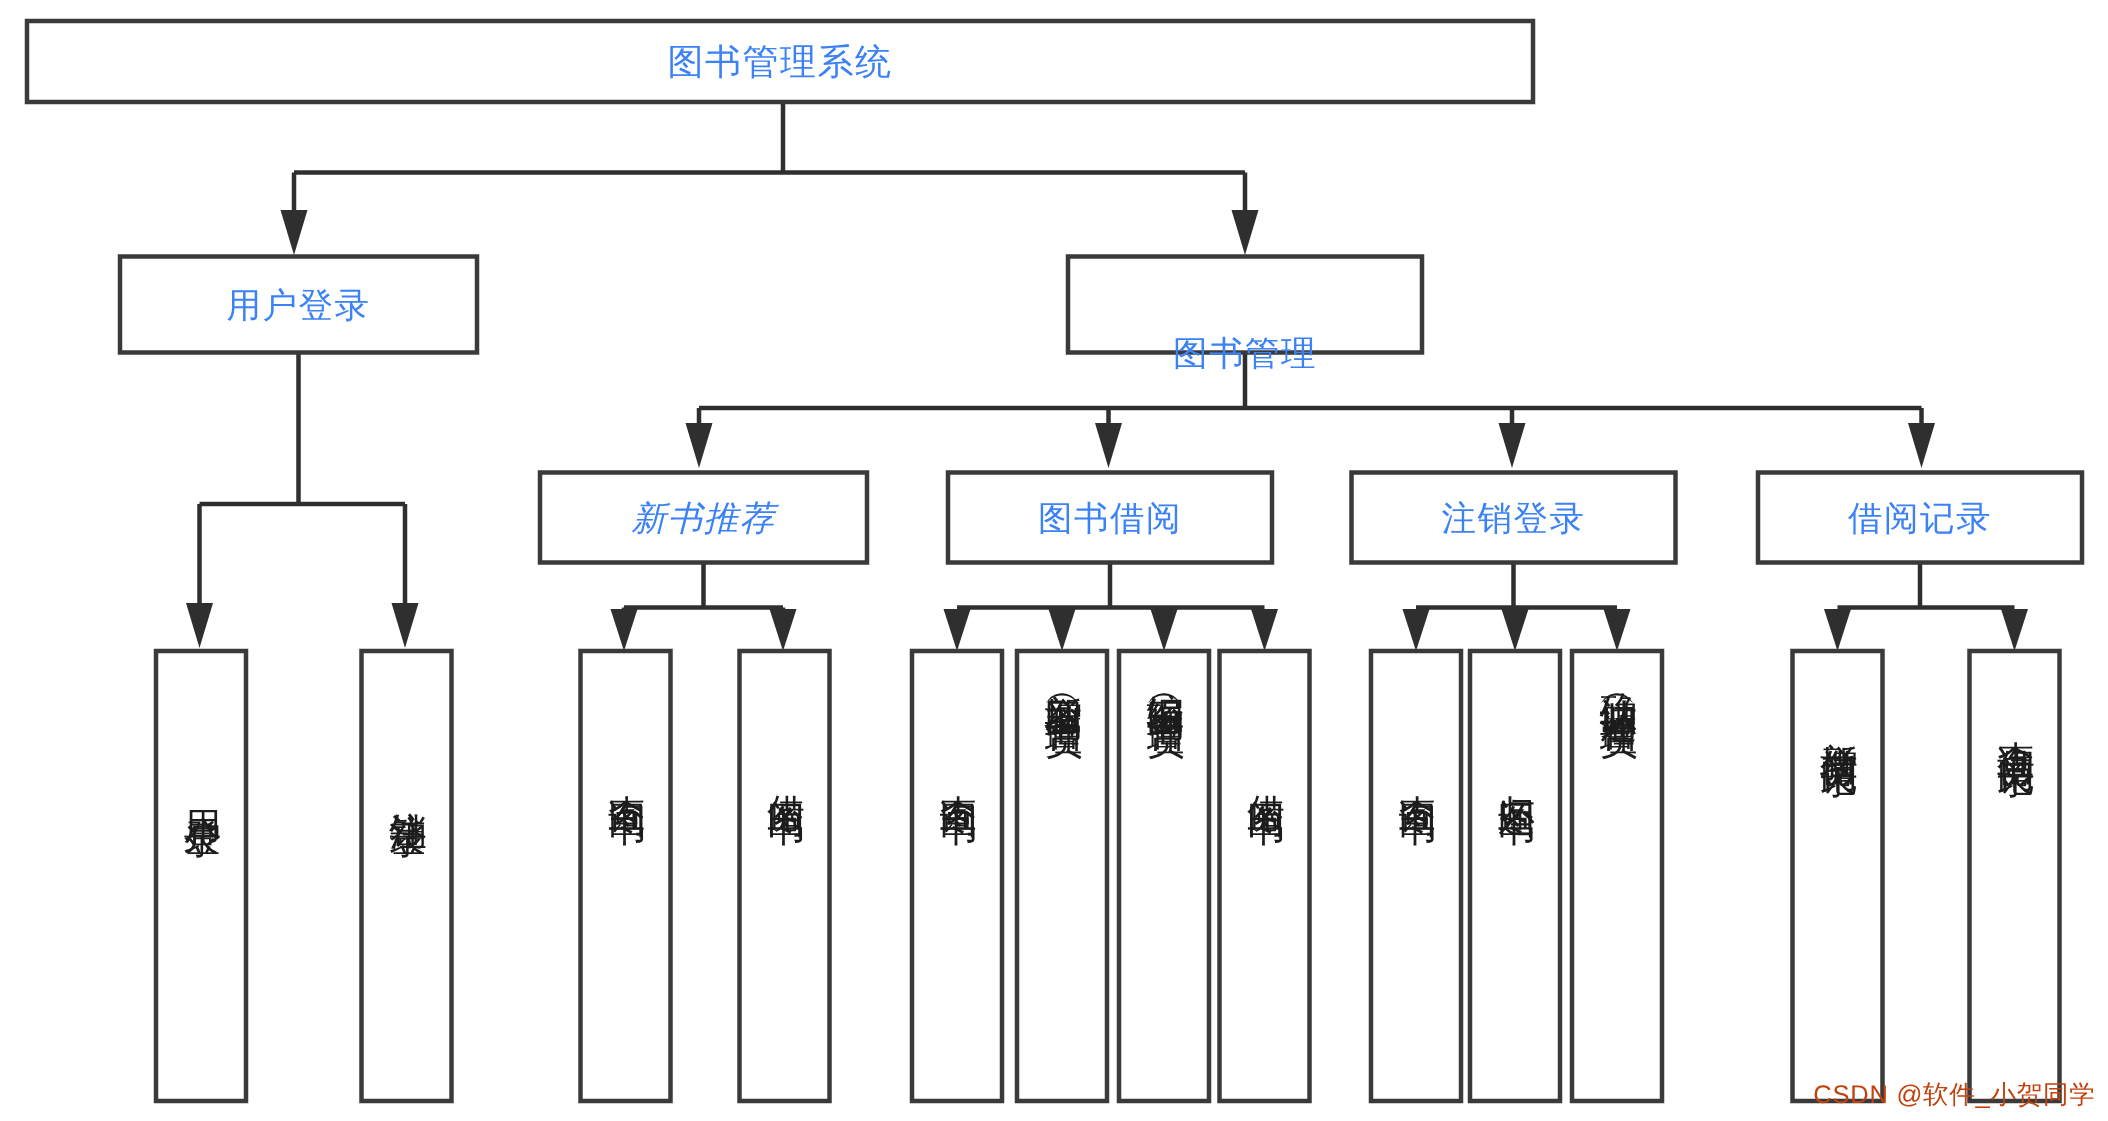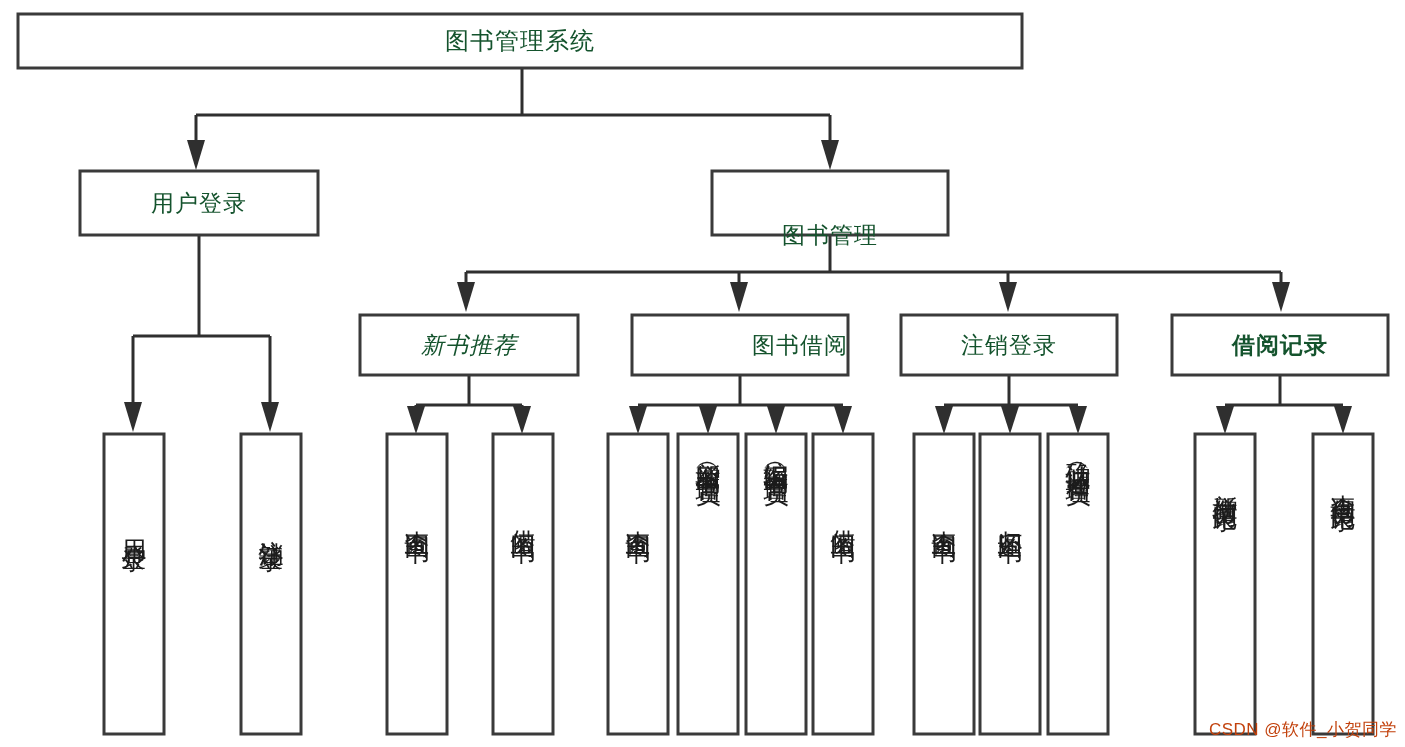--- a/index.html
+++ b/index.html
@@ -62,21 +62,21 @@
   .hlabel-holder {
     position: absolute;
     display: flex;
     align-items: center;
     justify-content: center;
     pointer-events: none;
   }
   .hlabel-text {
     font-family: "Liberation Sans", "DejaVu Sans", sans-serif;
     font-size: 23px;
-    color: #14532d;
+    color: #3b82f6;
     white-space: nowrap;
     letter-spacing: 1px;
   }
   .root-label-text {
     font-size: 24px;
   }
   #watermark {
     position: absolute;
     right: 8px;
     bottom: 6px;
@@ -198,27 +198,27 @@
   <div class="hlabel-holder" style="left:80px; top:171px; width:238px; height:64px;">
     <span class="hlabel-text">用户登录</span>
   </div>
   <div class="hlabel-holder" style="left:712px; top:171px; width:236px; height:64px;margin-top:32px;">
     <span class="hlabel-text">图书管理</span>
   </div>
 
   <div class="hlabel-holder" style="left:360px; top:315px; width:218px; height:60px;font-style:italic;">
     <span class="hlabel-text">新书推荐</span>
   </div>
-  <div class="hlabel-holder" style="left:632px; top:315px; width:216px; height:60px;justify-content:flex-end;">
+  <div class="hlabel-holder" style="left:632px; top:315px; width:216px; height:60px;">
     <span class="hlabel-text">图书借阅</span>
   </div>
   <div class="hlabel-holder" style="left:901px; top:315px; width:216px; height:60px;">
     <span class="hlabel-text">注销登录</span>
   </div>
-  <div class="hlabel-holder" style="left:1172px; top:315px; width:216px; height:60px;font-weight:bold;">
+  <div class="hlabel-holder" style="left:1172px; top:315px; width:216px; height:60px;">
     <span class="hlabel-text">借阅记录</span>
   </div>
 
   <div class="vlabel-holder" style="left:104px; top:434px; width:60px; height:300px; padding-top:86px;">
     <span class="vlabel-text">用户登录</span>
   </div>
   <div class="vlabel-holder" style="left:241px; top:434px; width:60px; height:300px; padding-top:86px;">
     <span class="vlabel-text">注销登录</span>
   </div>
 

